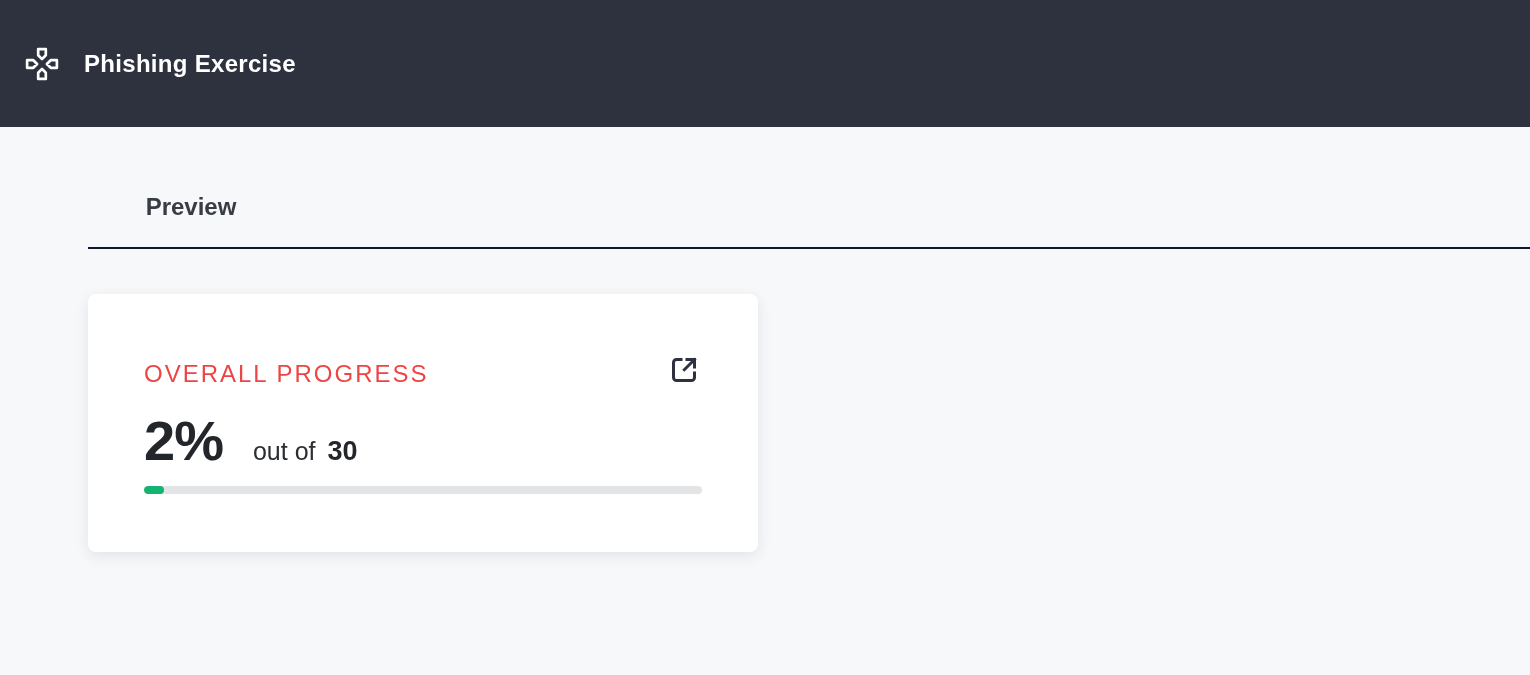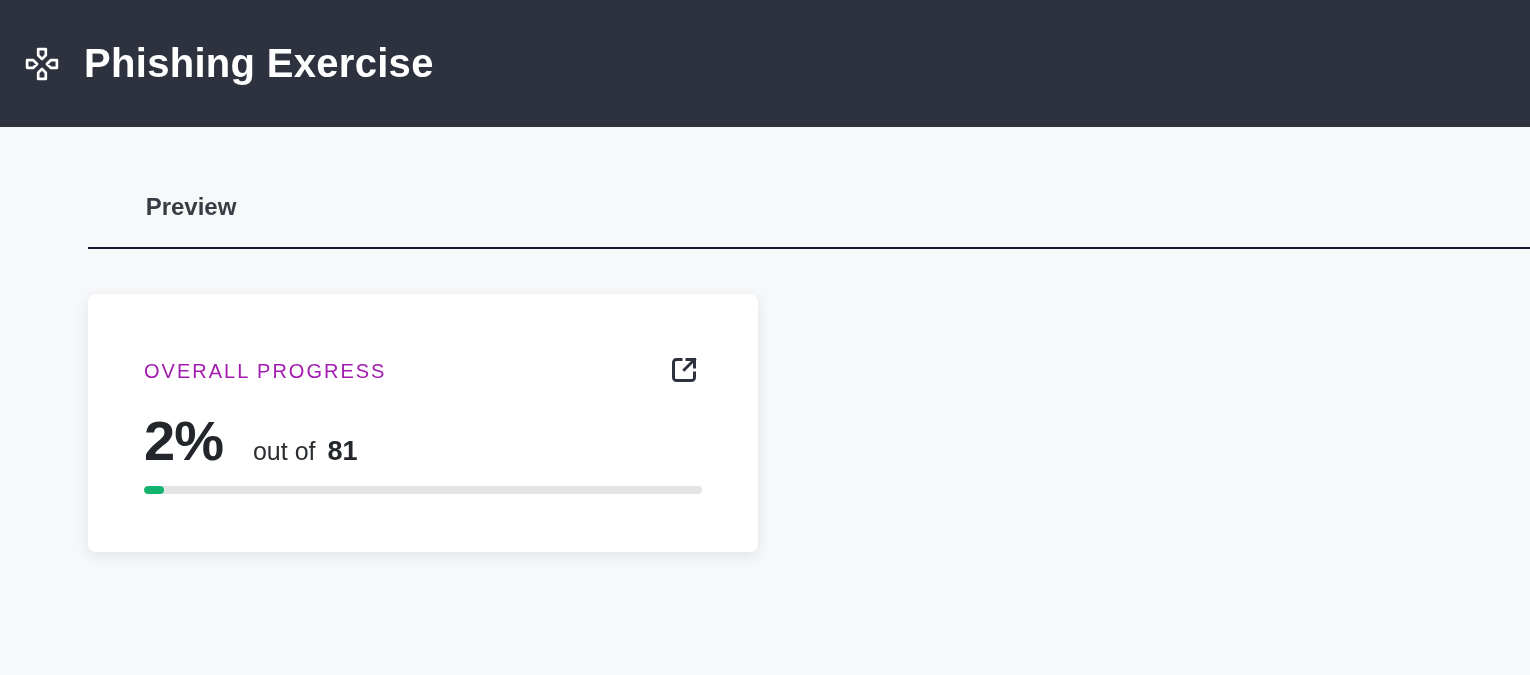--- a/index.html
+++ b/index.html
@@ -18,21 +18,21 @@
     align-items: center;
     padding-left: 14px;
   }
   .app-header .logo-wrap {
     width: 56px;
     display: flex;
     justify-content: center;
   }
   .app-title {
     color: #ffffff;
-    font-size: 40px;
+    font-size: 24px;
     font-weight: 700;
     letter-spacing: 0.3px;
     margin-left: 14px;
   }
 
   
   .tabs {
     margin-left: 88px;
     margin-top: 40px;
     display: flex;
@@ -73,23 +73,23 @@
     height: 258px;
     box-shadow: 0 4px 14px rgba(45, 50, 62, 0.10);
     padding: 58px 56px 0 56px;
   }
   .card-top {
     display: flex;
     align-items: flex-start;
     justify-content: space-between;
   }
   .card-label {
-    font-size: 20px;
+    font-size: 24px;
     letter-spacing: 2px;
-    color: #a21caf;
+    color: #ef4444;
     padding-top: 8px;
   }
   .card-link-btn {
     background: none;
     border: none;
     cursor: pointer;
     padding: 0;
     line-height: 0;
   }
   .value-row {
@@ -156,21 +156,21 @@
         <svg width="36" height="36" viewBox="0 0 24 24" fill="none" stroke="#2d323e" stroke-width="2" stroke-linecap="square">
           <path d="M10 5 H7 C5.9 5 5 5.9 5 7 v10 c0 1.1 0.9 2 2 2 h10 c1.1 0 2 -0.9 2 -2 v-3"></path>
           <path d="M12.2 11.8 L19 5"></path>
           <path d="M14 5 h5 v5"></path>
         </svg>
       </button>
     </div>
     <div class="value-row">
       <span class="big-value">2%</span>
       <span class="value-suffix">out of</span>
-      <span class="value-total">81</span>
+      <span class="value-total">30</span>
     </div>
     <div class="progress-track">
       <div class="progress-fill" style="width:3.5%;background:#14b470"></div>
     </div>
   </section>
 
 
 </main>
 
 </body></html>

